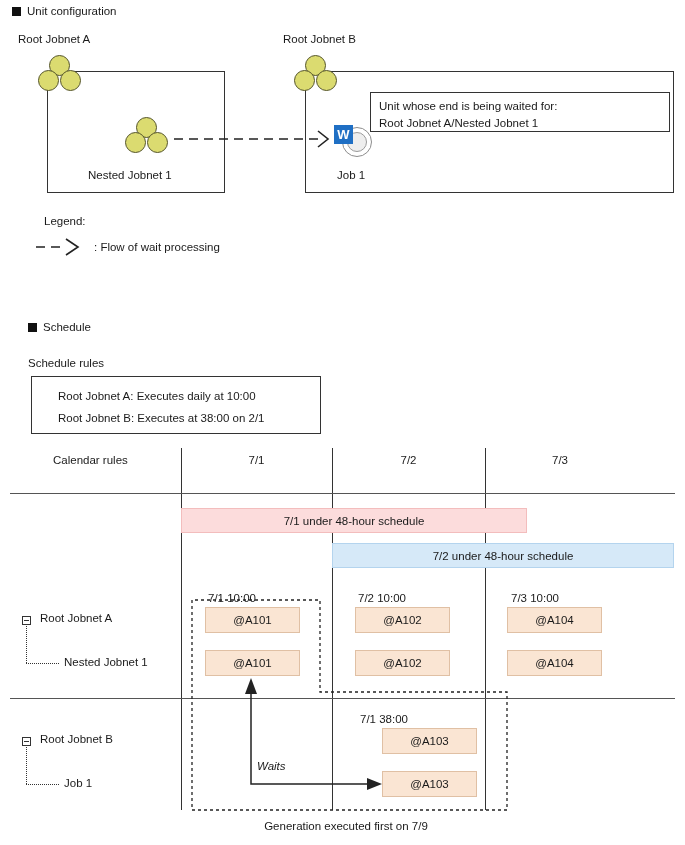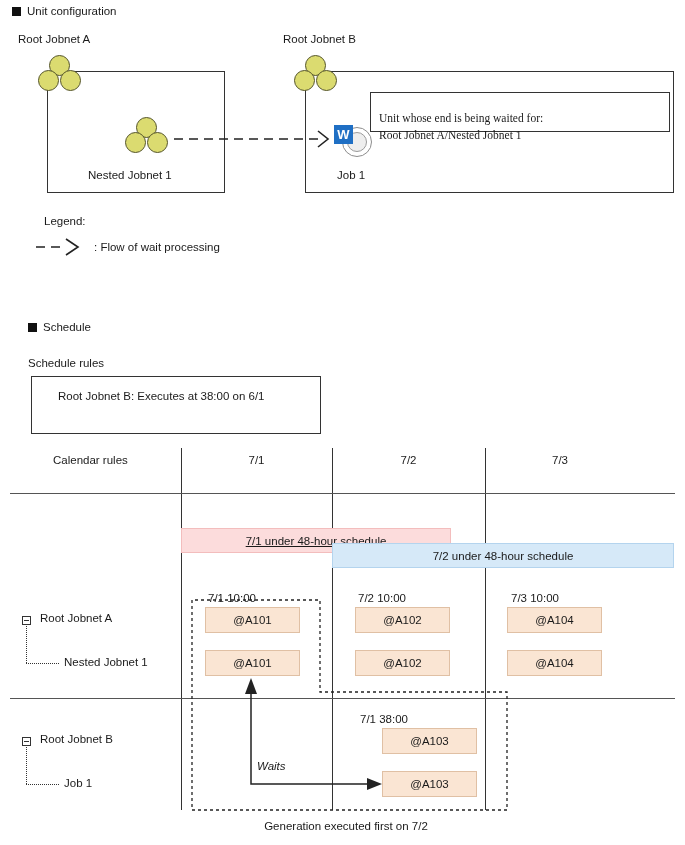--- a/index.html
+++ b/index.html
@@ -78,24 +78,23 @@
     font-family: "Liberation Sans", sans-serif;
     display: flex; align-items: center; justify-content: center;
     line-height: 1;
   }
 
   .callout {
     position: absolute;
     border: 1.1px solid #333;
     background: #fff;
     box-sizing: border-box;
-    padding: 17px 8px;
+    padding: 5px 8px;
     font-size: 11.5px;
     line-height: 1.45;
-    font-family: Liberation Serif, serif;
   }
 
   
   .rules-box {
     position: absolute;
     border: 1.1px solid #333;
     background: #fff;
     box-sizing: border-box;
     padding: 9px 0 9px 26px;
     font-size: 11.5px;
@@ -211,36 +210,37 @@
 <div class="lbl" style="left:94px; top:241px;">: Flow of wait processing</div>
 
 <div class="abs section-head" style="left:28px; top:321px;">
   <span class="sq-bullet"></span>
   <span>Schedule</span>
 </div>
 
 <div class="lbl" style="left:28px; top:357px;">Schedule rules</div>
 
 <div class="rules-box" style="left:31px; top:376px; width:290px; height:58px;">
-  <div>Root Jobnet B: Executes at 38:00 on 6/1</div>
+  <div>Root Jobnet A: Executes daily at 10:00</div>
+  <div>Root Jobnet B: Executes at 38:00 on 2/1</div>
 </div>
 
 <div class="col-lbl" style="left:53px; top:454px;">Calendar rules</div>
 <div class="col-lbl" style="left:181px; top:454px; width:151px;">7/1</div>
 <div class="col-lbl" style="left:332px; top:454px; width:153px;">7/2</div>
 <div class="col-lbl" style="left:485px; top:454px; width:150px;">7/3</div>
 
 <div class="vrule" style="left:181px; top:448px; height:362px;"></div>
 <div class="vrule" style="left:332px; top:448px; height:362px;"></div>
 <div class="vrule" style="left:485px; top:448px; height:362px;"></div>
 
 <div class="hrule" style="left:10px; top:493px; width:665px;"></div>
 <div class="hrule" style="left:10px; top:698px; width:665px;"></div>
 
-<div class="bar pink" style="left:181px; top:528px; width:270px; height:25px;text-decoration:underline;">
+<div class="bar pink" style="left:181px; top:508px; width:346px; height:25px;">
   <span>7/1 under 48-hour schedule</span>
 </div>
 <div class="bar blue" style="left:332px; top:543px; width:342px; height:25px;">
   <span>7/2 under 48-hour schedule</span>
 </div>
 
 <div class="tree-node" style="left:22px; top:616px;"></div>
 <div class="lbl" style="left:40px; top:612px;">Root Jobnet A</div>
 <div class="tree-vline" style="left:26px; top:626px; height:37px;"></div>
 <div class="tree-hline" style="left:26px; top:663px; width:33px;"></div>
@@ -280,21 +280,21 @@
 
 <div class="gen-box" style="left:382px; top:728px; width:95px; height:26px;">
   <span>@A103</span>
 </div>
 <div class="gen-box" style="left:382px; top:771px; width:95px; height:26px;">
   <span>@A103</span>
 </div>
 
 <div class="lbl" style="left:257px; top:760px;font-style:italic;">Waits</div>
 
-<div class="col-lbl" style="left:181px; top:820px; width:330px; text-align:center;">Generation executed first on 7/2</div>
+<div class="col-lbl" style="left:181px; top:820px; width:330px; text-align:center;">Generation executed first on 7/9</div>
 
 <svg class="overlay" xmlns="http://www.w3.org/2000/svg">
 
   <line x1="174" y1="139" x2="320" y2="139" stroke="#222" stroke-width="1.6" stroke-dasharray="9,6"></line>
   <polyline points="318,131 328,139 318,147" fill="none" stroke="#222" stroke-width="1.6"></polyline>
 
   <line x1="36" y1="247" x2="66" y2="247" stroke="#222" stroke-width="1.6" stroke-dasharray="9,6"></line>
   <polyline points="66,239 78,247 66,255" fill="none" stroke="#222" stroke-width="1.6"></polyline>
 
   <polyline points="192,600 192,810 507,810 507,692 320,692 320,600 192,600" fill="none" stroke="#222" stroke-width="1.3" stroke-dasharray="3,3"></polyline>

